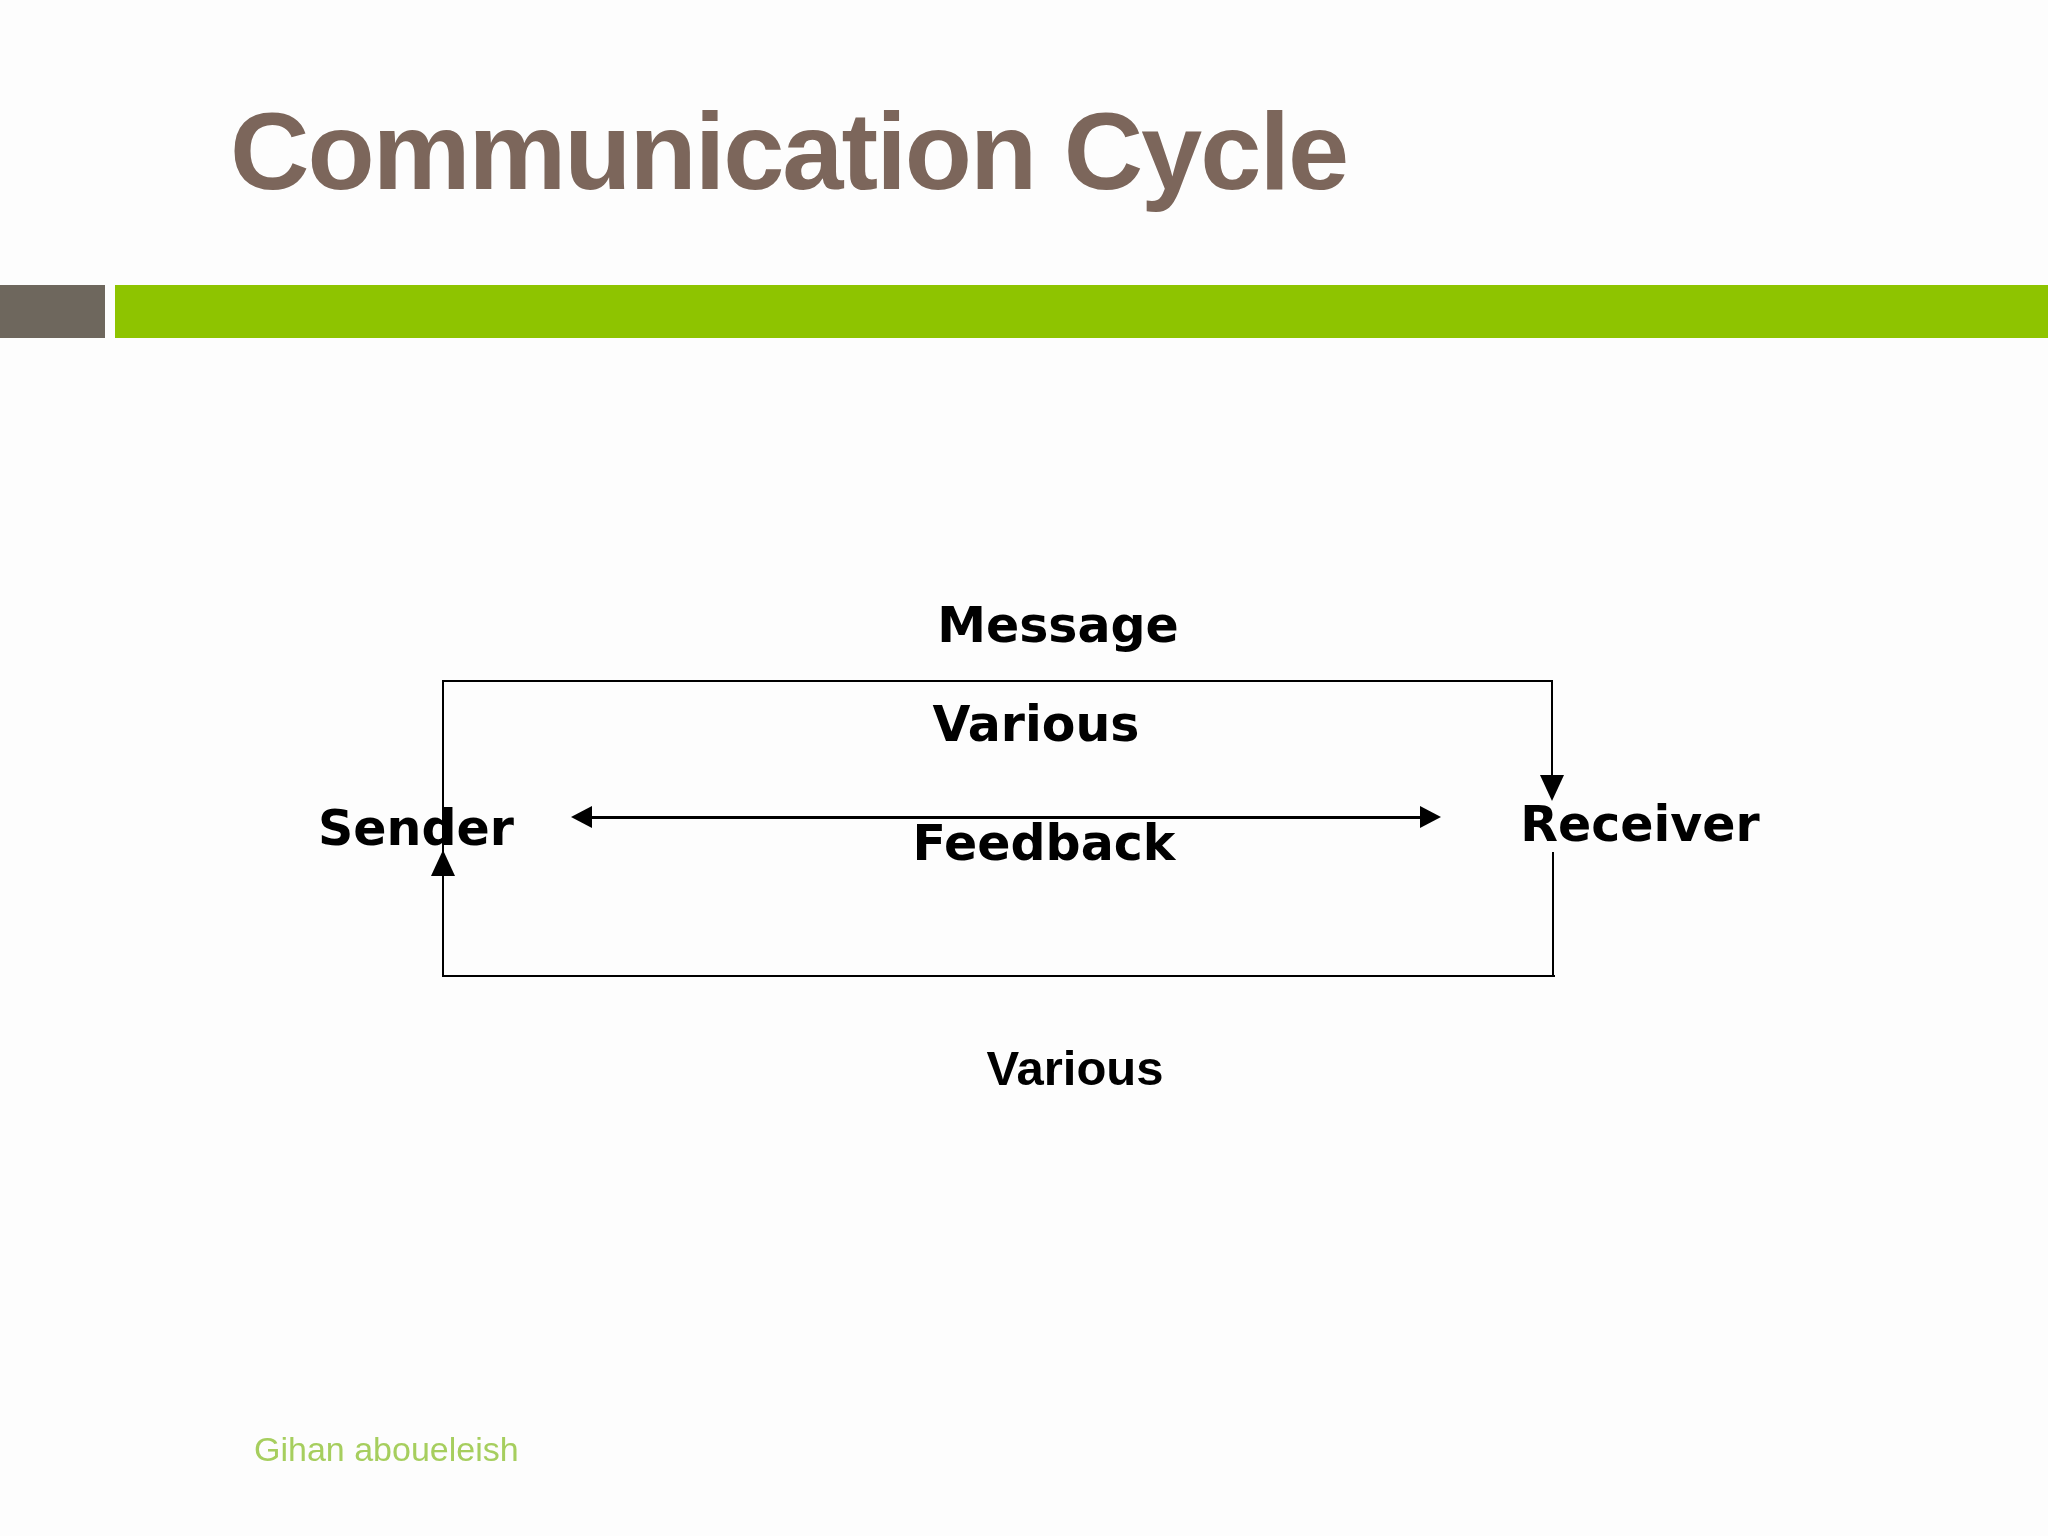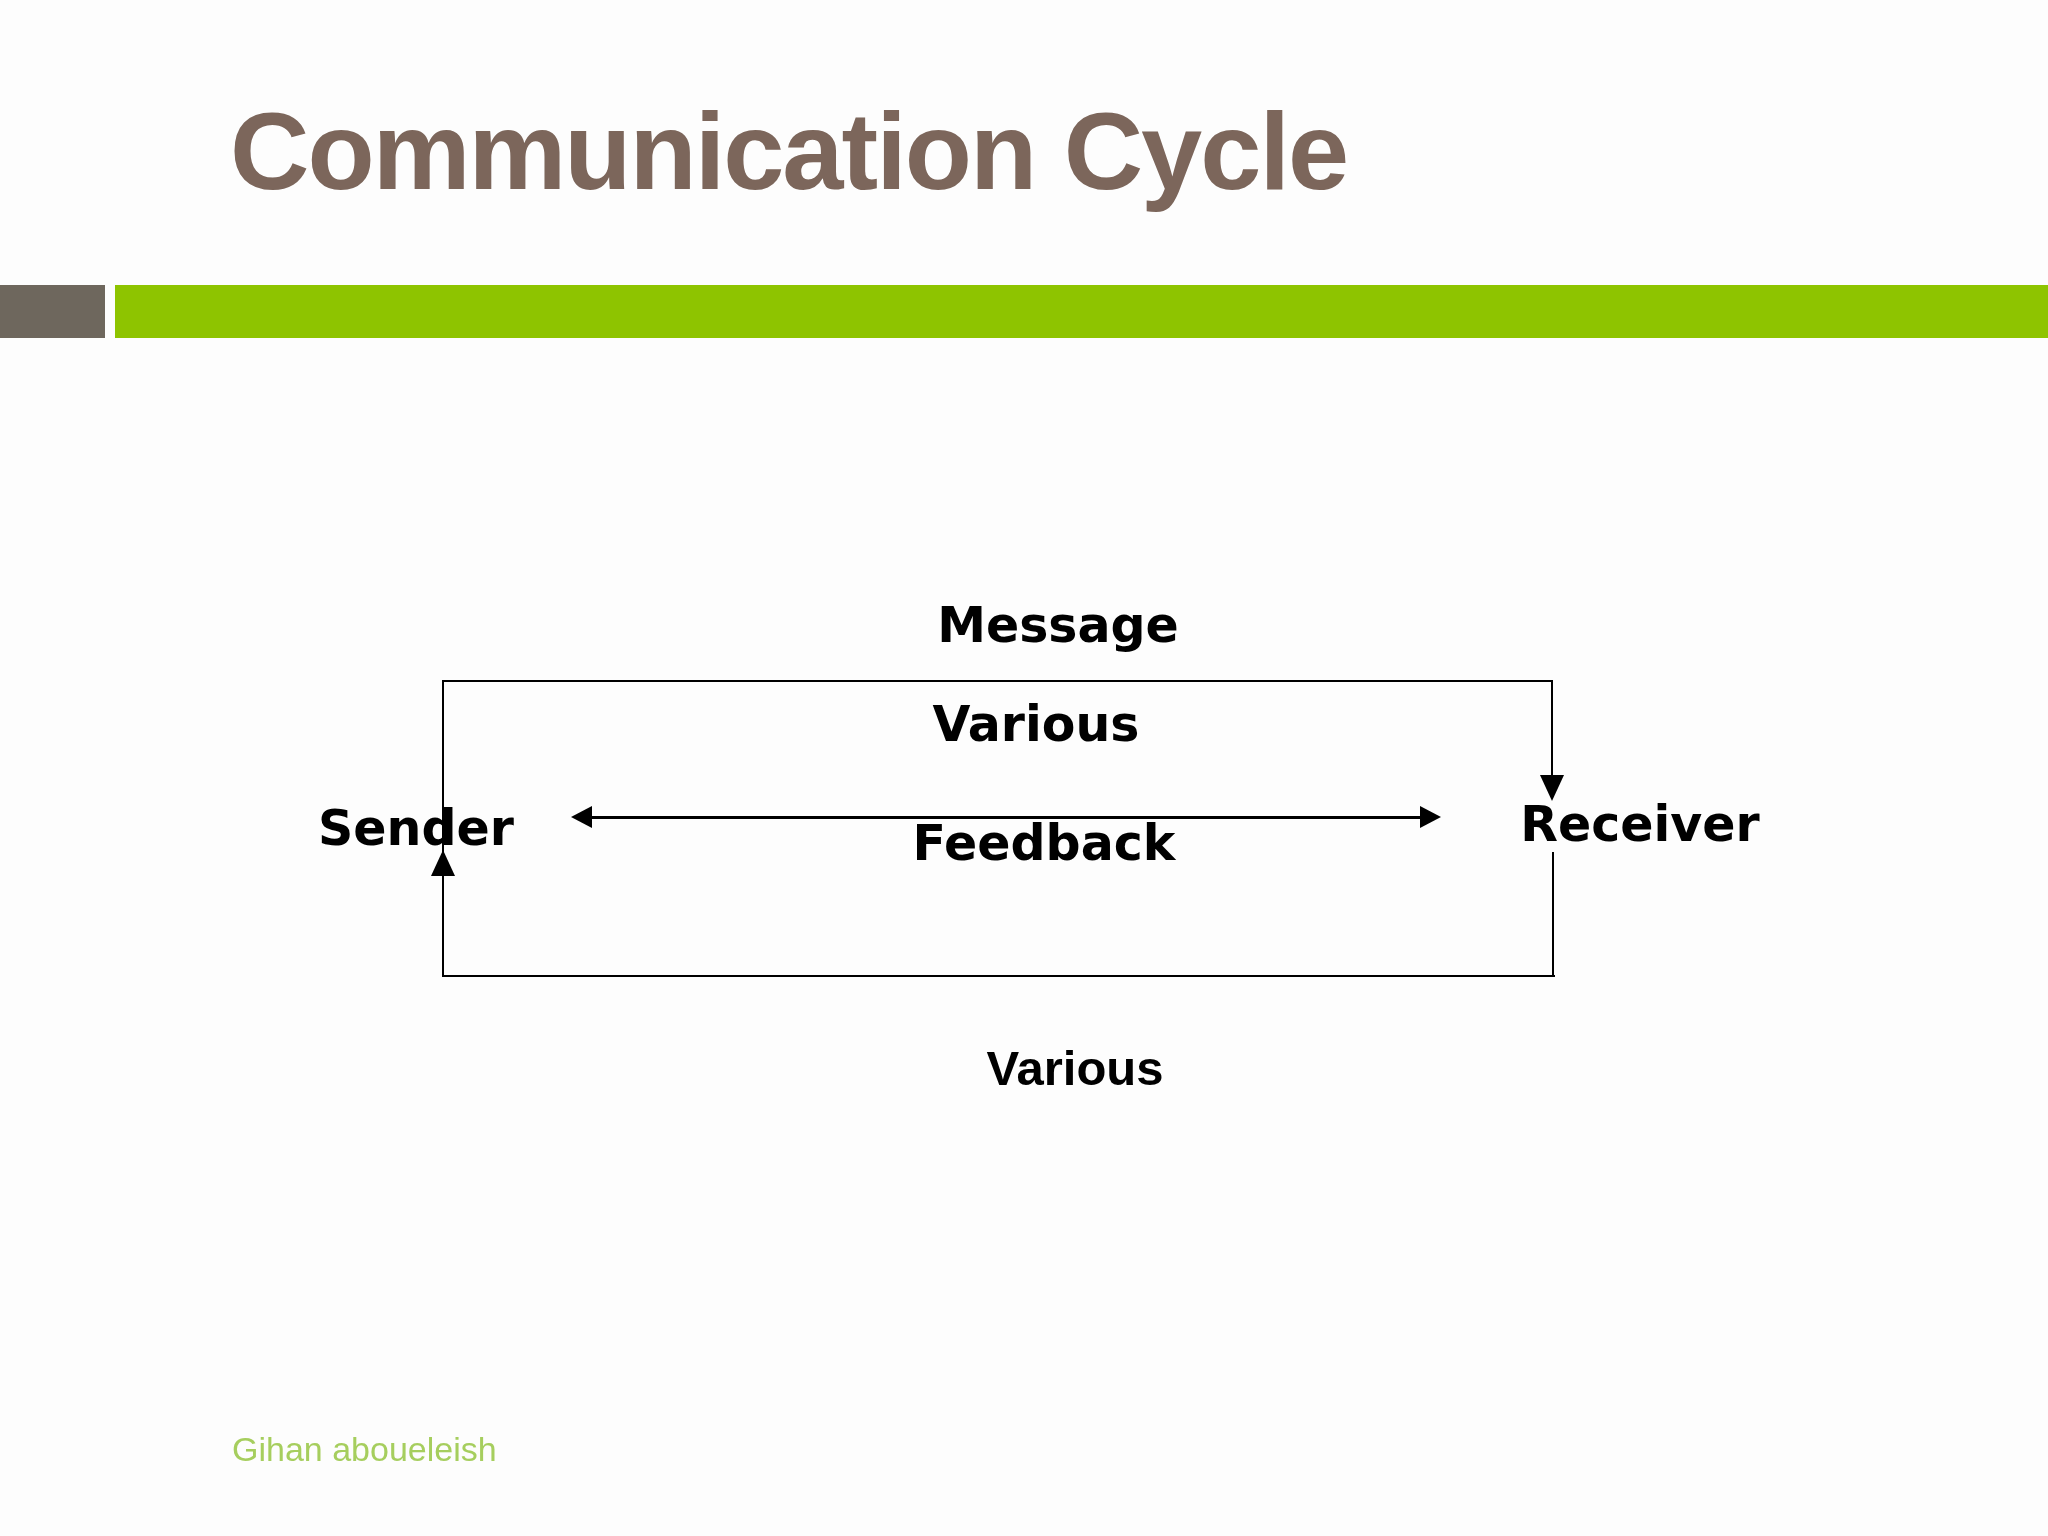--- a/index.html
+++ b/index.html
@@ -103,21 +103,21 @@
   .lbl-sender   { left: 416px;  top: 804px; text-align: right; }
   .lbl-receiver { left: 1640px; top: 800px; }
   .lbl-feedback {
     left: 1075px; top: 1044px;
     font-family: "Liberation Sans", sans-serif;
   }
 
   
   .footer-author {
     position: absolute;
-    left: 232px;
+    left: 254px;
     top: 1432px;
     font-family: "Liberation Sans", sans-serif;
     font-size: 34px;
     line-height: 1;
     color: var(--footer-green, #A6CE5E);
     white-space: nowrap;
   }
 </style>
 </head>
 <body>

